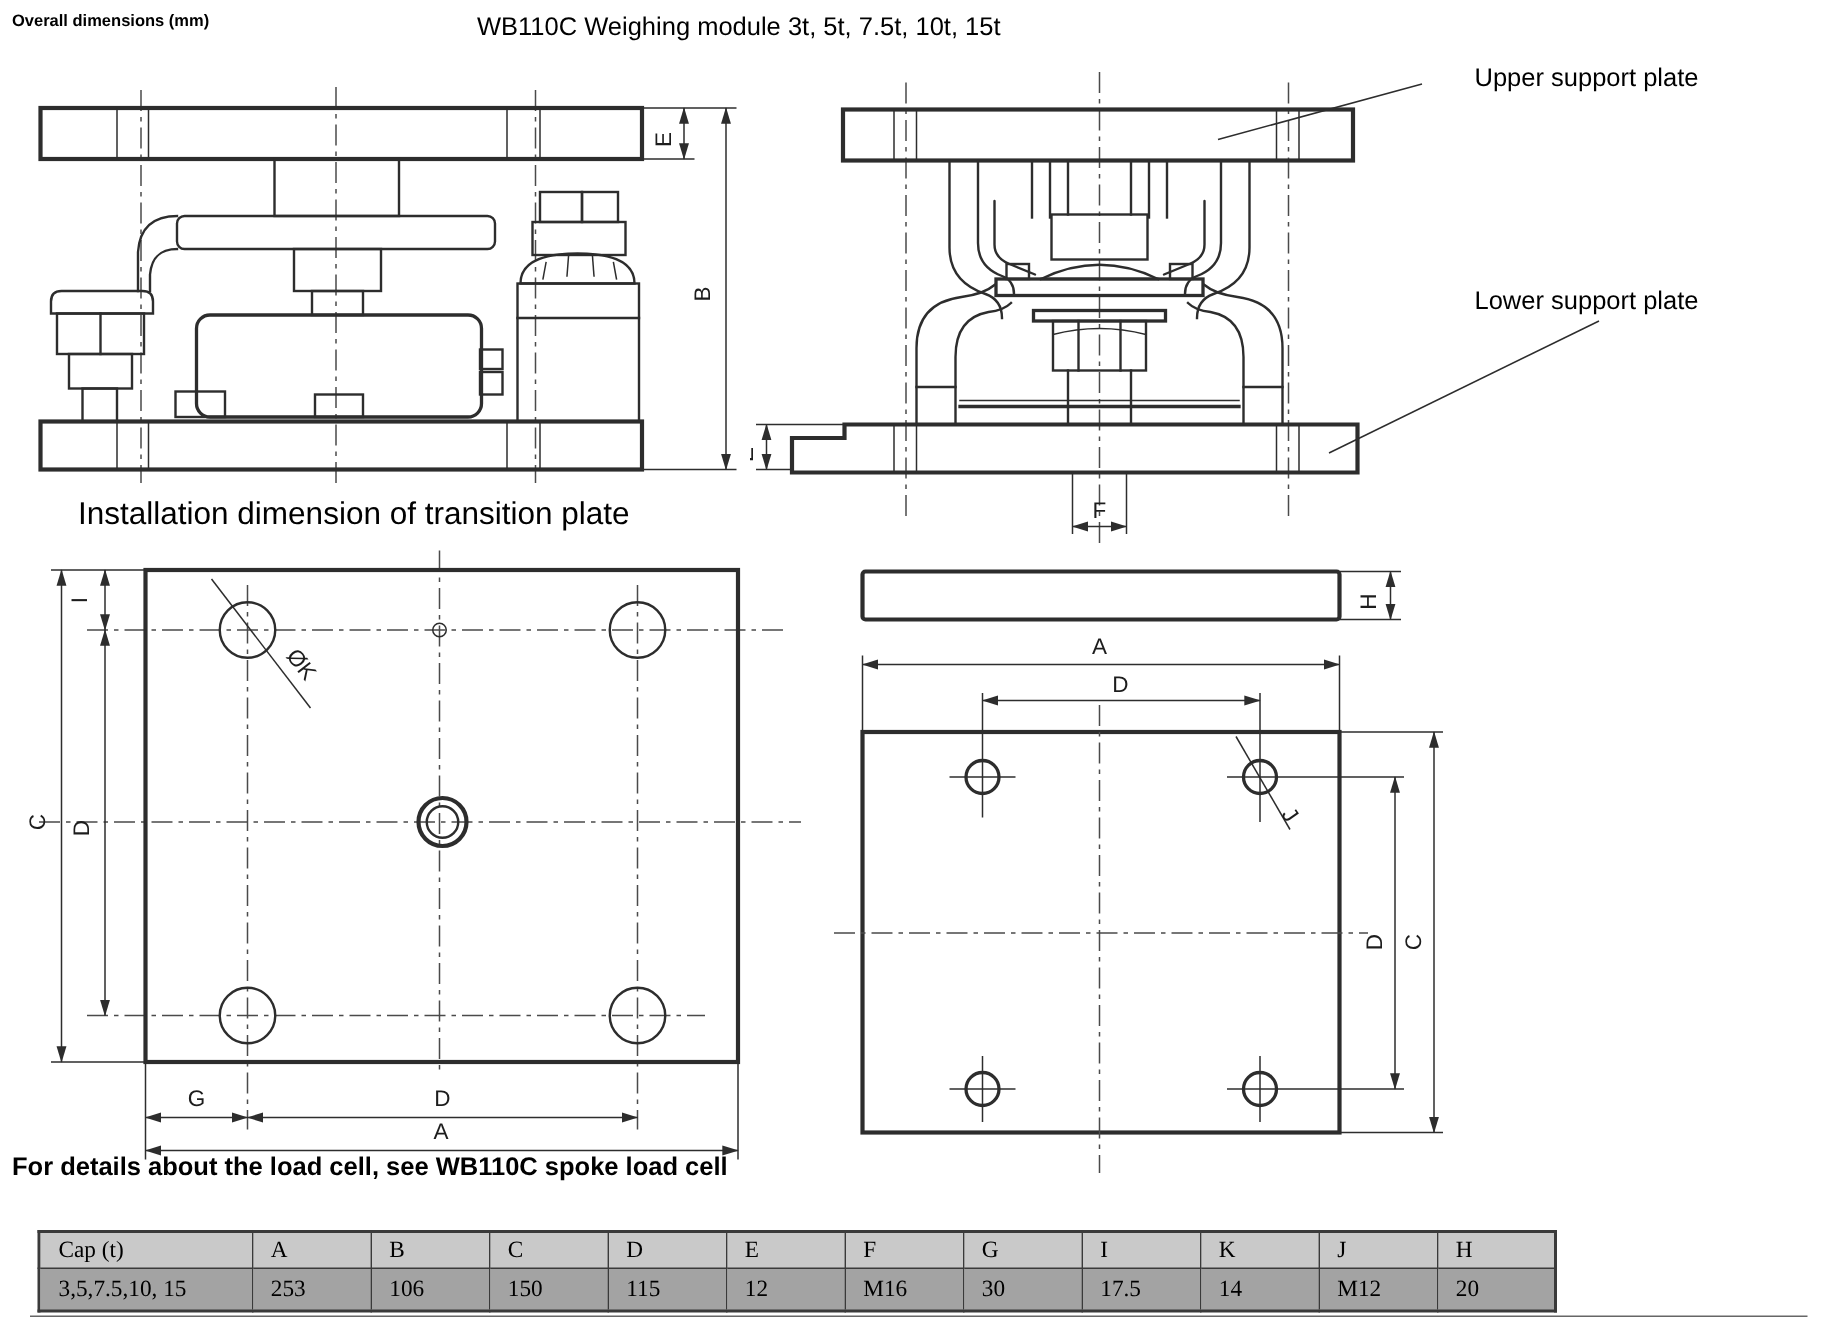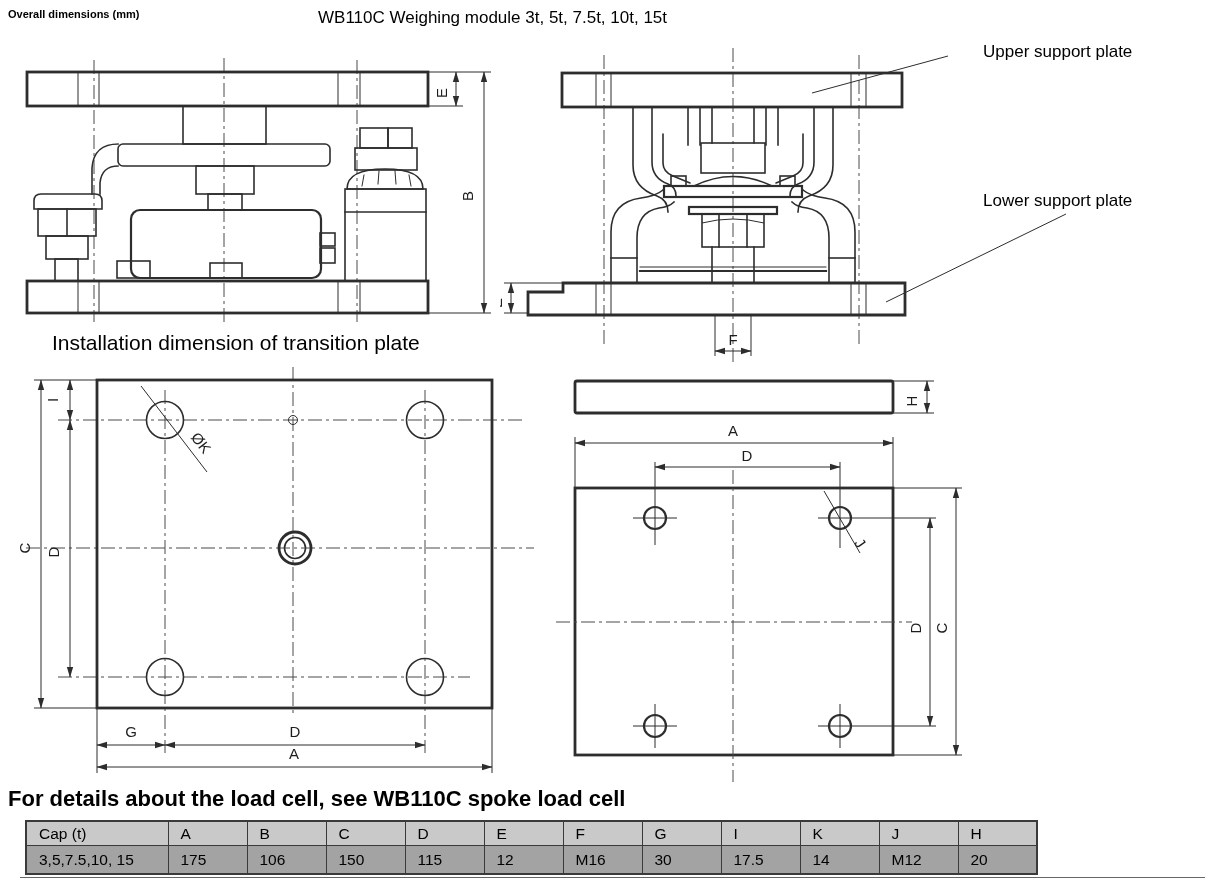--- a/index.html
+++ b/index.html
@@ -5,31 +5,31 @@
   html,body{margin:0;padding:0;background:#fff;}
   .canvas{position:relative;width:1214px;height:884px;background:#ffffff;
           font-family:"Liberation Sans",sans-serif;color:#000;overflow:hidden;}
   .abs{position:absolute;white-space:nowrap;}
   .title-bold{left:8px;top:8px;font-size:11px;font-weight:bold;}
   .title-model{left:318px;top:8px;font-size:17px;}
   .caption-install{left:40px;top:331px;font-size:21px;margin-left:12px;}
   .callout{font-size:17px;margin-left:25px;}
   .callout.upper{left:958px;top:42px;}
   .callout.lower{left:958px;top:191px;}
-  .footer-note{left:8px;top:786px;font-size:22px;font-weight:bold;}
+  .footer-note{left:8px;top:768px;font-size:17px;font-weight:bold;}
   svg{position:absolute;display:block;}
   svg text{font-family:"Liberation Sans",sans-serif;font-size:15px;fill:#1d1d1d;}
   .ln   {stroke:#2d2d2d;stroke-width:1.6;fill:none;stroke-linecap:square;}
   .bold {stroke:#2d2d2d;stroke-width:2.8;fill:none;}
   .bold2{stroke:#2d2d2d;stroke-width:2.2;fill:none;}
   .thin {stroke:#2d2d2d;stroke-width:1;fill:none;}
   .cl   {stroke:#4a4a4a;stroke-width:1;fill:none;stroke-dasharray:14 4 3 4;}
   .dim  {stroke:#2d2d2d;stroke-width:1;fill:none;}
   .hook {stroke:#2d2d2d;stroke-width:1.6;fill:none;stroke-linecap:round;}
-  .table-wrap{left:25px;top:820px;width:1188px;}
+  .table-wrap{left:25px;top:820px;width:1188px;font-family:Liberation Serif, serif;}
   table.spec{border-collapse:collapse;width:1011px;table-layout:fixed;
              font-size:15.5px;border:2px solid #3a3a3a;}
   table.spec th,table.spec td{border:1px solid #3a3a3a;padding:0 0 0 12px;
              text-align:left;font-weight:normal;overflow:hidden;}
   table.spec th{background:#c9c9c9;height:23px;}
   table.spec td{background:#a3a3a3;height:27px;}
   .bottom-rule{left:20px;top:877px;width:1185px;height:0;border-top:1.5px solid #666;}
 </style>
 </head>
 <body>
@@ -349,21 +349,21 @@
             <th>G</th>
             <th>I</th>
             <th>K</th>
             <th>J</th>
             <th>H</th>
           </tr>
         </thead>
       <tbody>
           <tr>
             <td>3,5,7.5,10,&nbsp;15</td>
-            <td>175</td>
+            <td>253</td>
             <td>106</td>
             <td>150</td>
             <td>115</td>
             <td>12</td>
             <td>M16</td>
             <td>30</td>
             <td>17.5</td>
             <td>14</td>
             <td>M12</td>
             <td>20</td>

